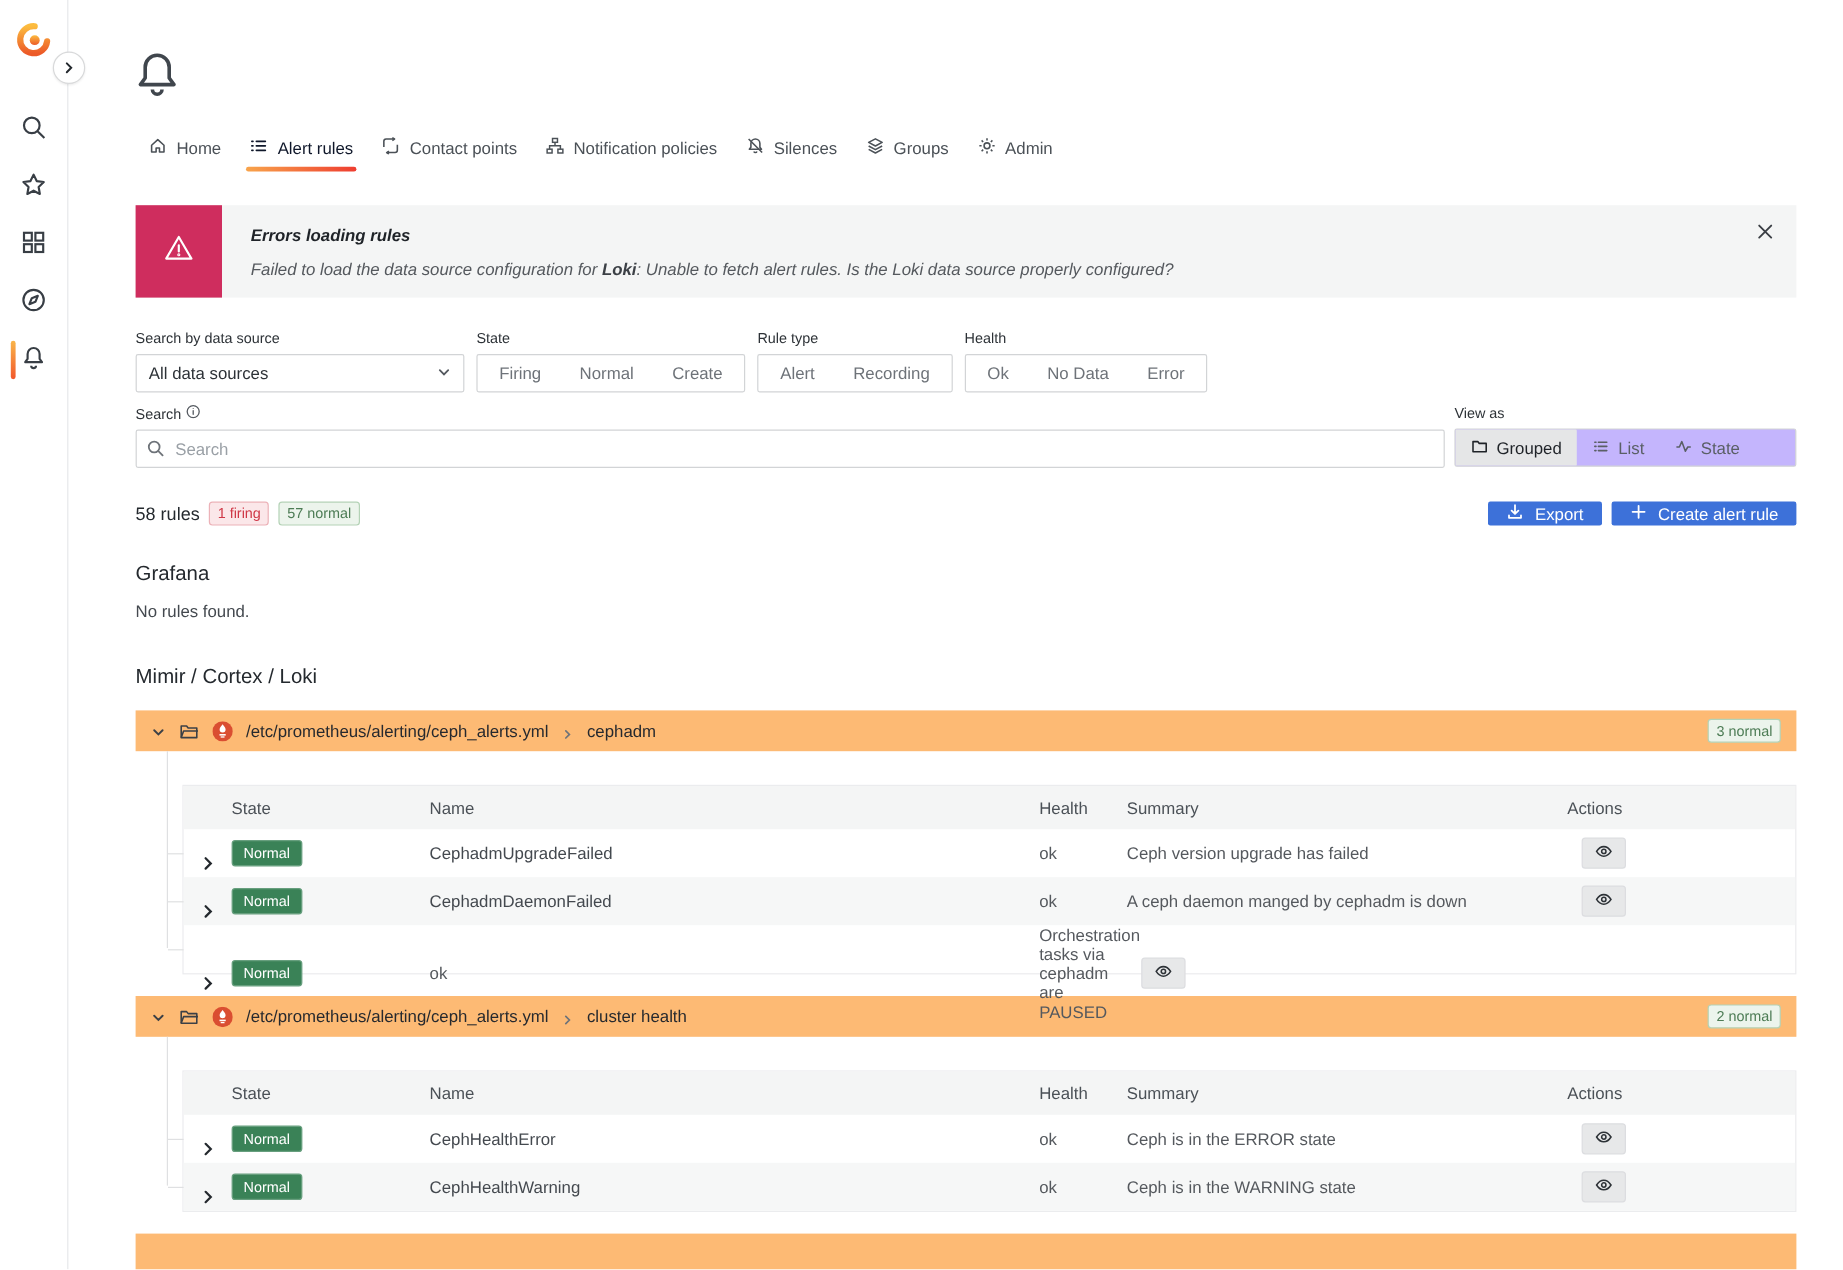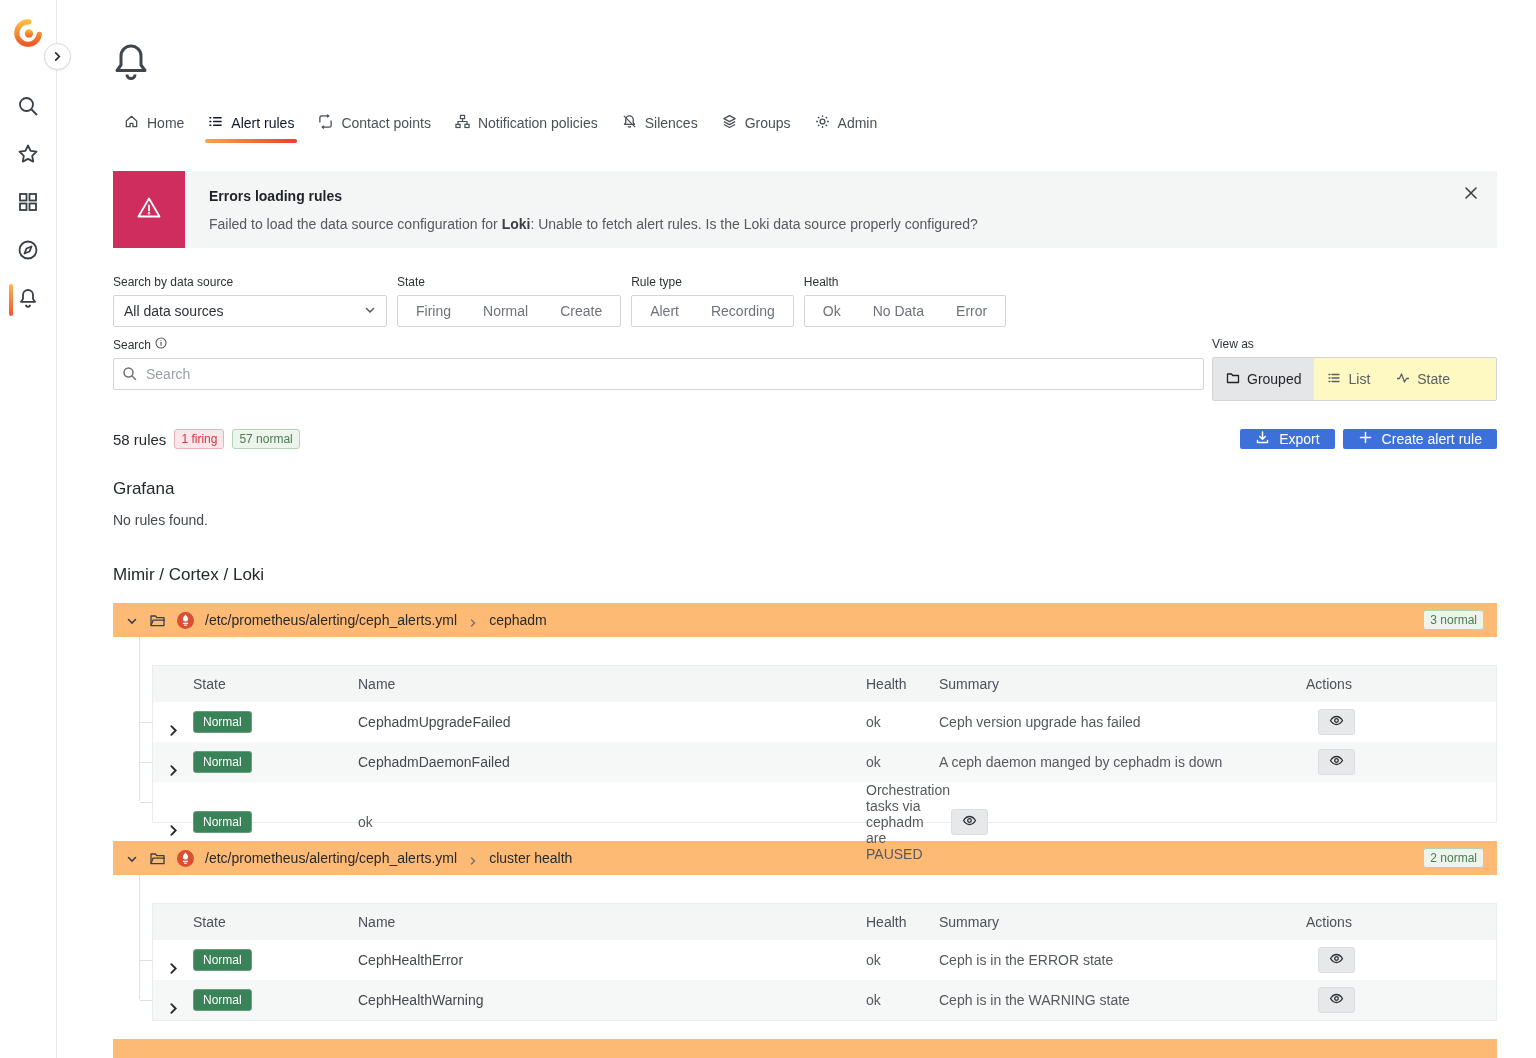--- a/index.html
+++ b/index.html
@@ -34,21 +34,21 @@
          position:relative; cursor:pointer; }
   .tab svg { width:15px; height:15px; }
   .tab.active { color:#0f172a; font-weight:500; }
   .tab.active::after { content:""; position:absolute; left:8px; right:8px; bottom:-2px; height:4px; border-radius:2px;
          background:linear-gradient(90deg,#f8a44b 0%,#ee3d30 100%); }
 
   
   .banner { margin-top:30px; display:flex; background:#f4f5f5; position:relative; min-height:77px; }
   .banner-side { width:72px; background:#cf2d5e; display:flex; align-items:center; justify-content:center; color:#fff; flex:none; }
   .banner-side svg { width:26px; height:26px; }
-  .banner-body { padding:17px 24px 16px; font-size:14px; }
+  .banner-body { padding:17px 24px 16px; font-size:14px;font-style:italic; }
   .banner-title { font-weight:700; color:#1f2328; font-size:14px; }
   .banner-text { margin-top:12px; color:#55595e; }
   .banner-text .b { font-weight:700; color:#3c4046; }
   .banner-close { position:absolute; top:13px; right:17px; width:18px; height:18px; color:#3c4046; cursor:pointer; }
 
   
   .filters { display:flex; gap:10px; margin-top:27px; }
   .f-label { font-size:12px; color:#2d3237; margin-bottom:6px; display:flex; align-items:center; gap:4px; }
   .f-label svg { width:12px; height:12px; color:#565b61; }
   .control { height:32px; border:1px solid #d2d4d6; border-radius:2px; background:#fff; display:flex; align-items:center; }
@@ -59,21 +59,21 @@
 
   
   .search-row { display:flex; margin-top:10px; gap:8px; }
   .search-col { flex:1; }
   .search-box { position:relative; }
   .search-box input { width:100%; height:32px; border:1px solid #d2d4d6; border-radius:2px; padding:0 10px 0 32px;
         font-size:14px; color:#24292e; font-family:inherit; outline:none; }
   .search-box input::placeholder { color:#9aa0a6; }
   .search-box .mag { position:absolute; left:9px; top:8px; width:15px; height:15px; color:#6e7379; }
   .viewas-col { width:285px; flex:none; }
-  .viewas-group { border:1px solid #d2d4d6; border-radius:2px; height:44px; display:flex; background:#fef9c3; }
+  .viewas-group { border:1px solid #d2d4d6; border-radius:2px; height:32px; display:flex; background:#c4b5fd; }
   .vbtn { display:flex; align-items:center; gap:7px; padding:0 13px; font-size:14px; color:#5a5f65; cursor:pointer; }
   .vbtn svg { width:14px; height:14px; }
   .vbtn.active { background:#e5e6e7; color:#1f2328; font-weight:500; margin:0; border-radius:1px; }
 
   
   .summary-row { margin-top:28px; display:flex; align-items:center; justify-content:space-between; }
   .rules-count { font-size:15px; color:#24292e; display:flex; align-items:center; }
   .badge { font-size:12px; padding:2px 6px; border-radius:3px; margin-left:8px; }
   .badge.firing { color:#cf3746; background:#fbe7e9; border:1px solid #ecb2b8; }
   .badge.normal { color:#4d7c55; background:#ecf4ec; border:1px solid #b4d2b6; }

